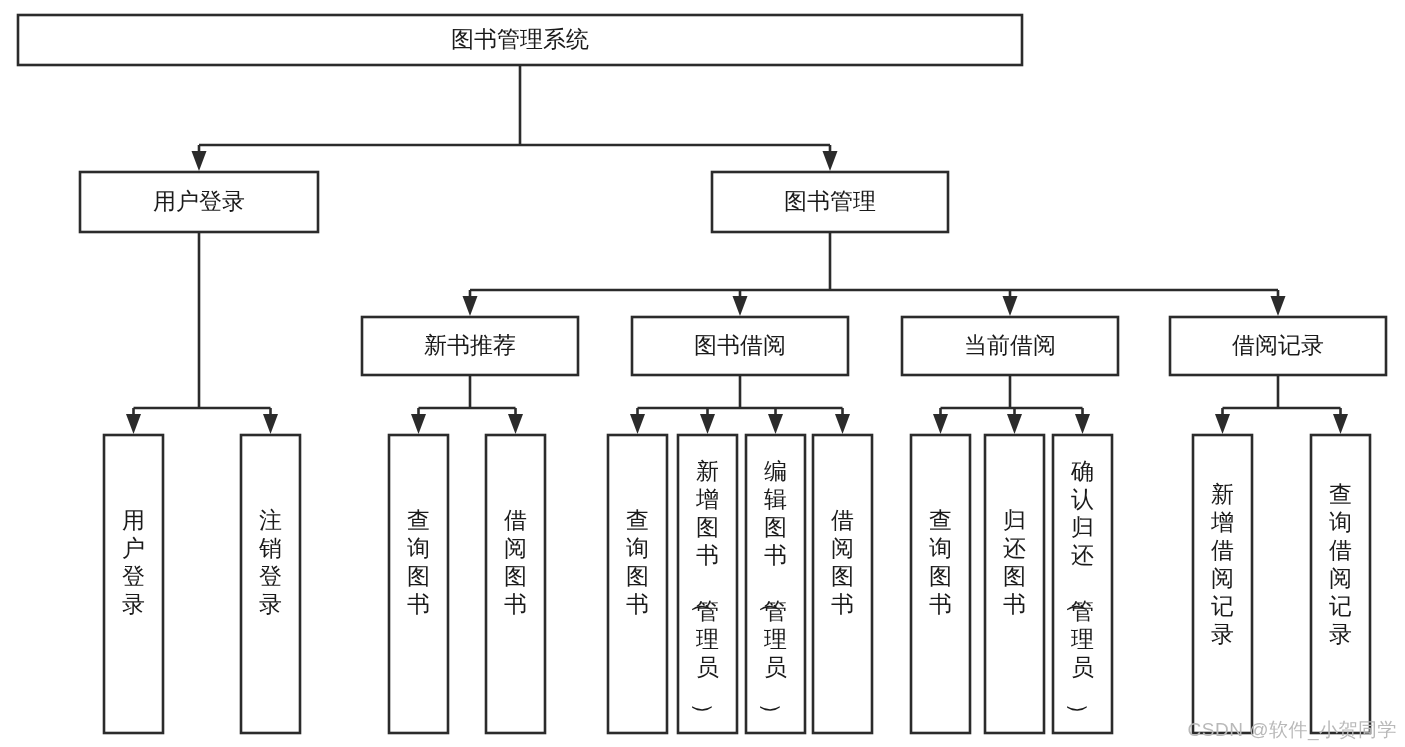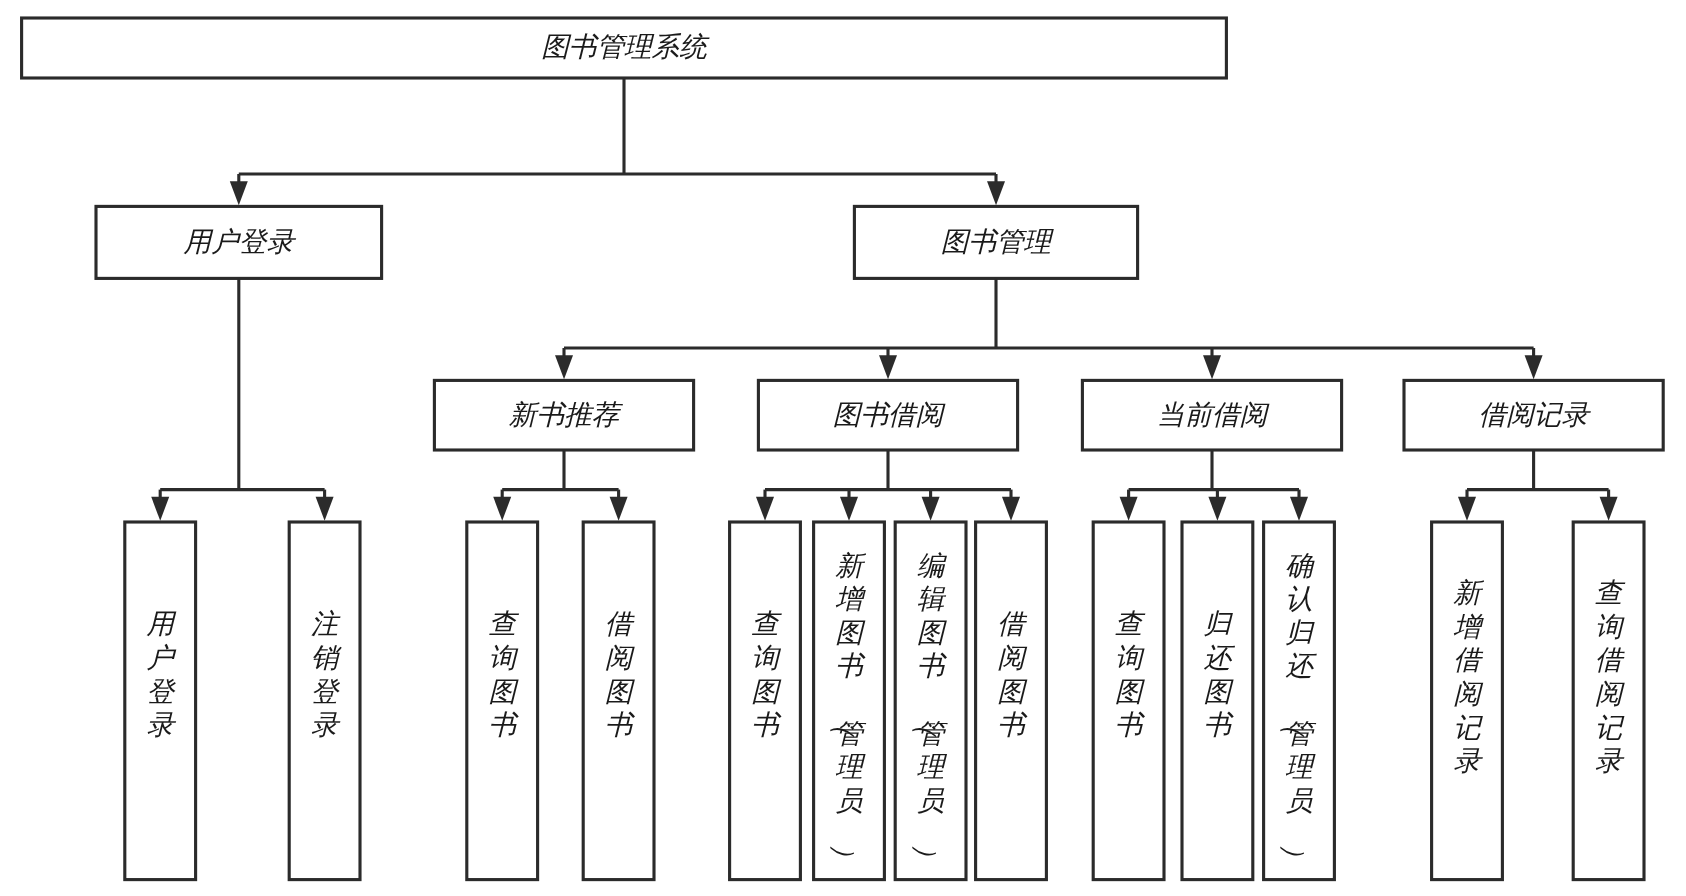--- a/index.html
+++ b/index.html
@@ -12,21 +12,20 @@
     height: 747px;
     font-family: "Liberation Sans", "DejaVu Sans", sans-serif;
     overflow: hidden;
     position: relative;
   }
   #diagram-root {
     position: relative;
     width: 1405px;
     height: 747px;
     background: #ffffff;
-    font-style: italic;
   }
   svg.diagram-canvas {
     position: absolute;
     left: 0;
     top: 0;
     width: 1405px;
     height: 747px;
   }
   .node-box {
     fill: #ffffff;
@@ -217,13 +216,14 @@
         <g>
           <rect x="1193" y="435" width="59" height="298" class="node-box"></rect>
           <text x="1222.5" y="0" class="node-label-v"><tspan x="1222.5" y="501.84">新</tspan><tspan x="1222.5" y="529.84">增</tspan><tspan x="1222.5" y="557.84">借</tspan><tspan x="1222.5" y="585.84">阅</tspan><tspan x="1222.5" y="613.84">记</tspan><tspan x="1222.5" y="641.84">录</tspan></text>
         </g>
         <g>
           <rect x="1311" y="435" width="59" height="298" class="node-box"></rect>
           <text x="1340.5" y="0" class="node-label-v"><tspan x="1340.5" y="501.84">查</tspan><tspan x="1340.5" y="529.84">询</tspan><tspan x="1340.5" y="557.84">借</tspan><tspan x="1340.5" y="585.84">阅</tspan><tspan x="1340.5" y="613.84">记</tspan><tspan x="1340.5" y="641.84">录</tspan></text>
         </g>
       </g>
   </svg>
+  <div class="watermark">CSDN @软件_小贺同学</div>
 </div>
 
 </body></html>

